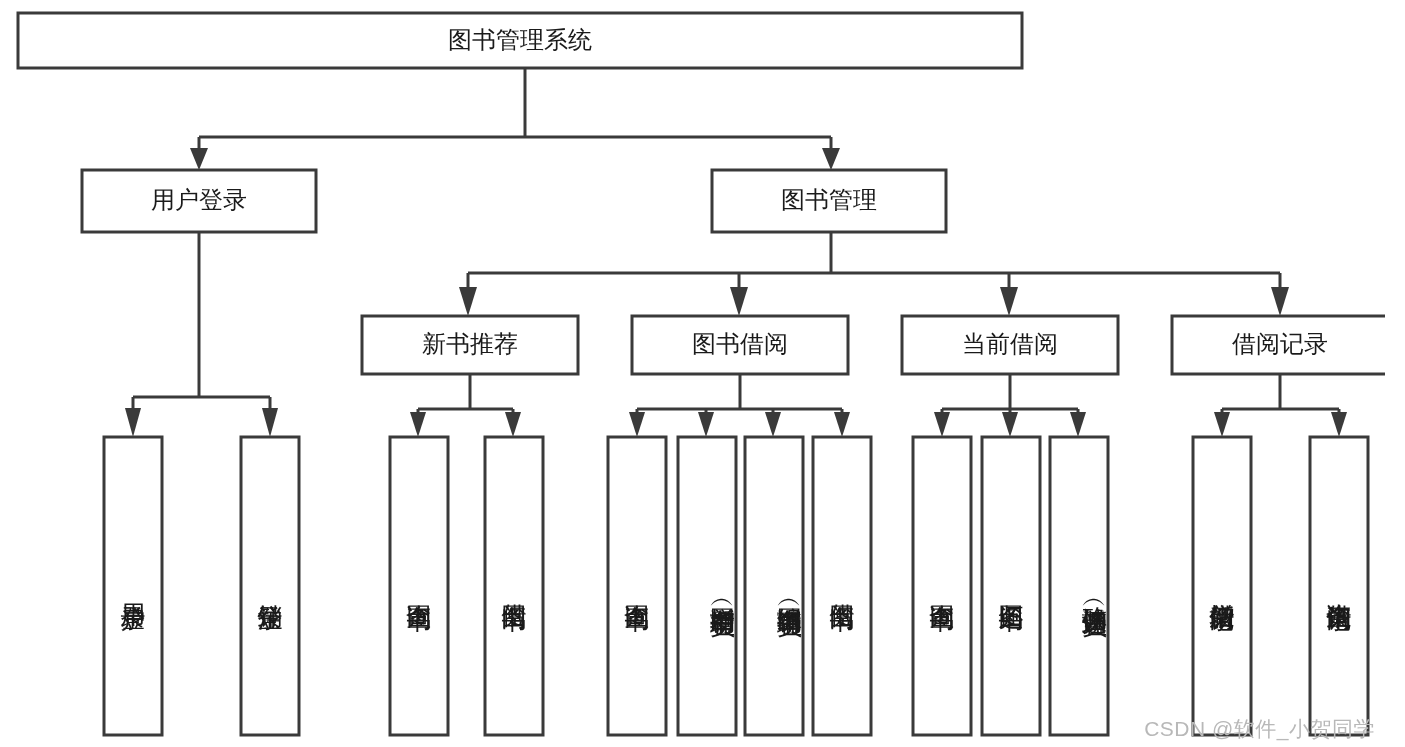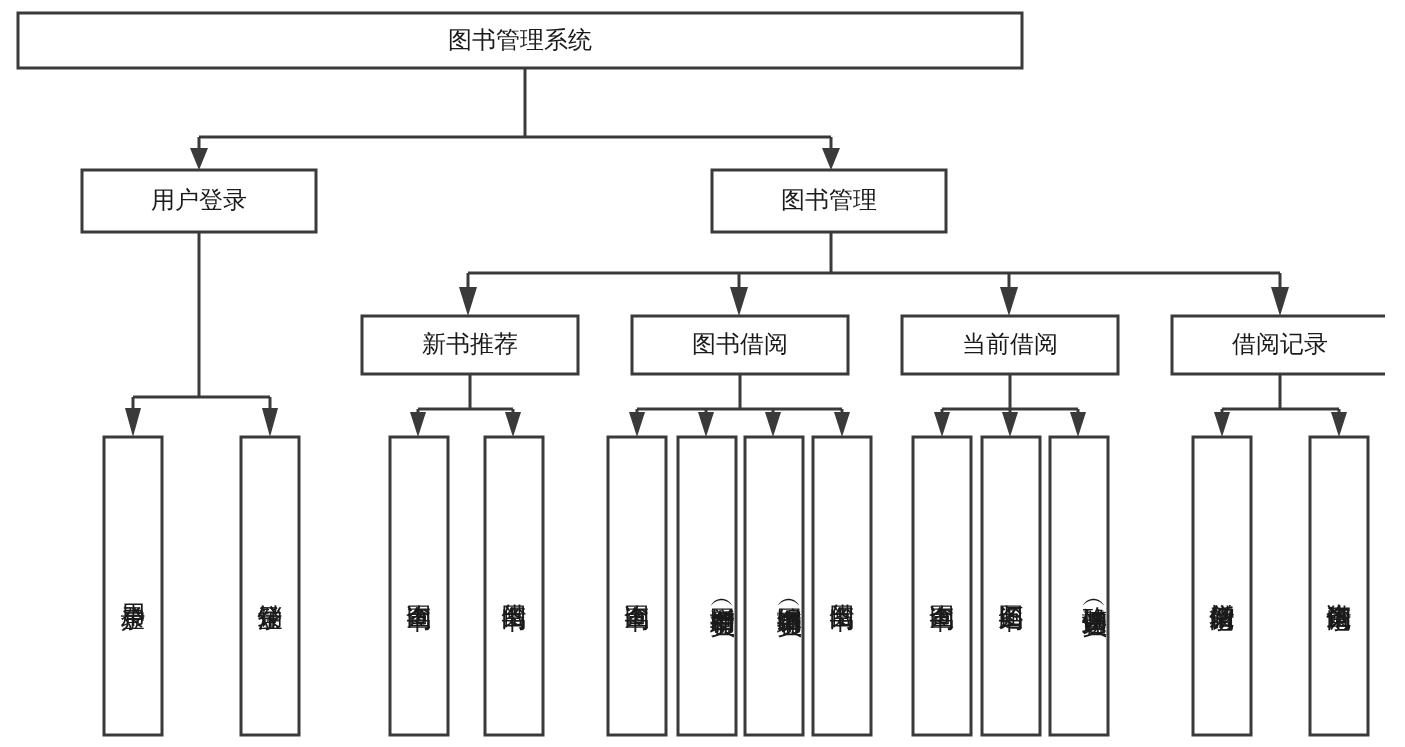--- a/index.html
+++ b/index.html
@@ -220,14 +220,15 @@
   <div class="node-label-v" style="left:745px; top:446px; width:58px; height:290px;">编辑图书（管理员）</div>
   <div class="node-label-v centered" style="left:813px; top:437px; width:58px; height:298px;">借阅图书</div>
 
   <div class="node-label-v centered" style="left:913px; top:437px; width:58px; height:298px;">查询图书</div>
   <div class="node-label-v centered" style="left:982px; top:437px; width:58px; height:298px;">归还图书</div>
   <div class="node-label-v" style="left:1050px; top:446px; width:58px; height:290px;">确认归还（管理员）</div>
 
   <div class="node-label-v centered" style="left:1193px; top:437px; width:58px; height:298px;">新增借阅记录</div>
   <div class="node-label-v centered" style="left:1310px; top:437px; width:58px; height:298px;">查询借阅记录</div>
 
+  <div class="watermark">CSDN @软件_小贺同学</div>
 
 </div>
 
 </body></html>

